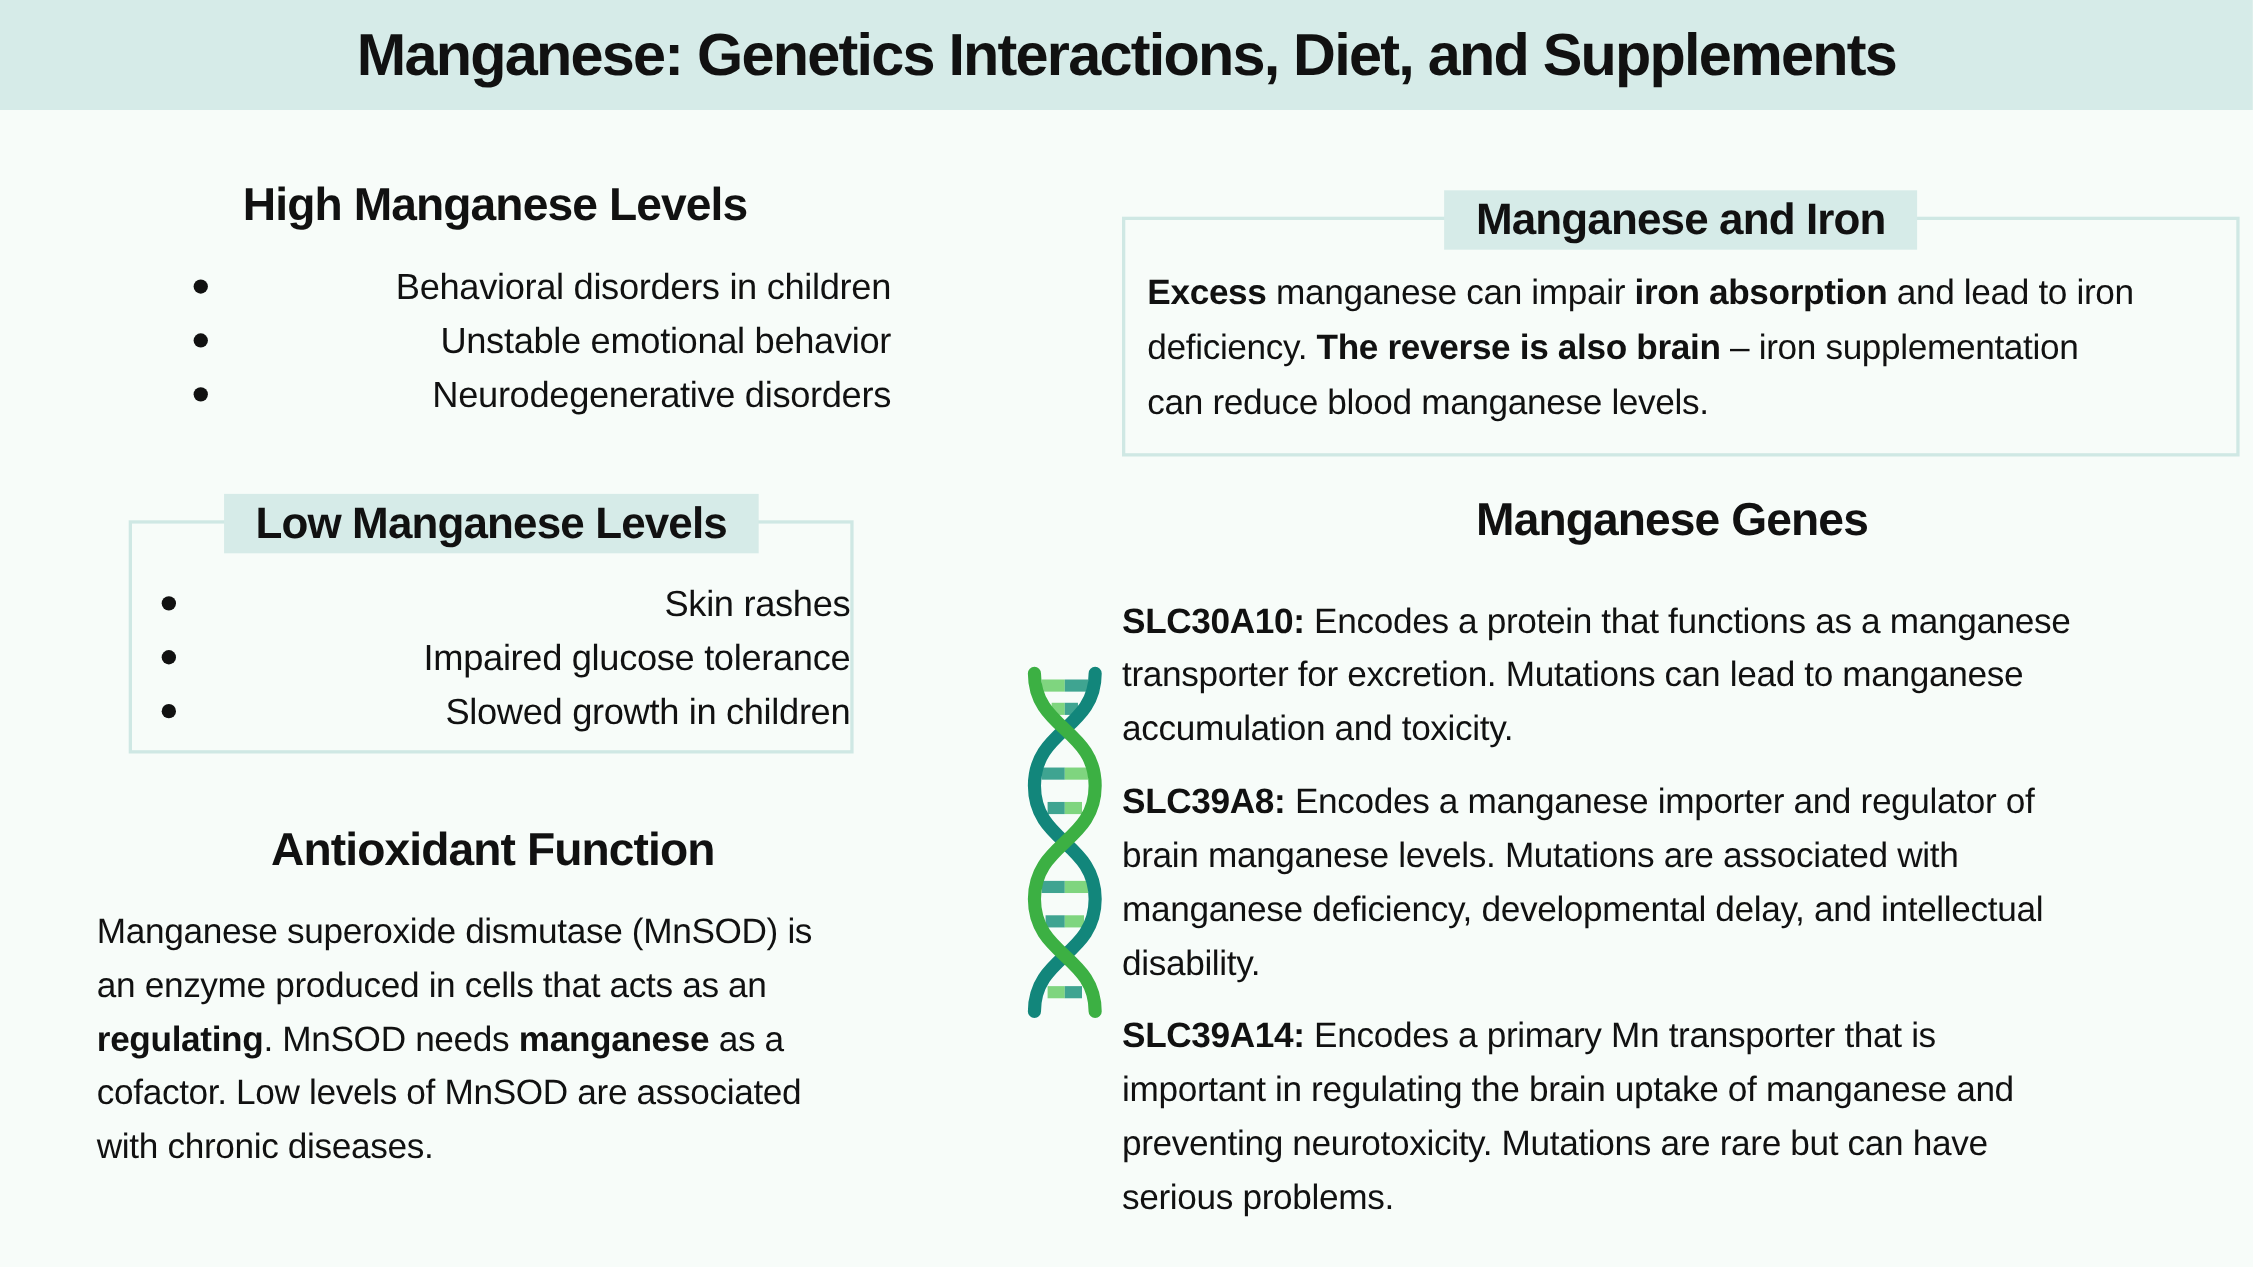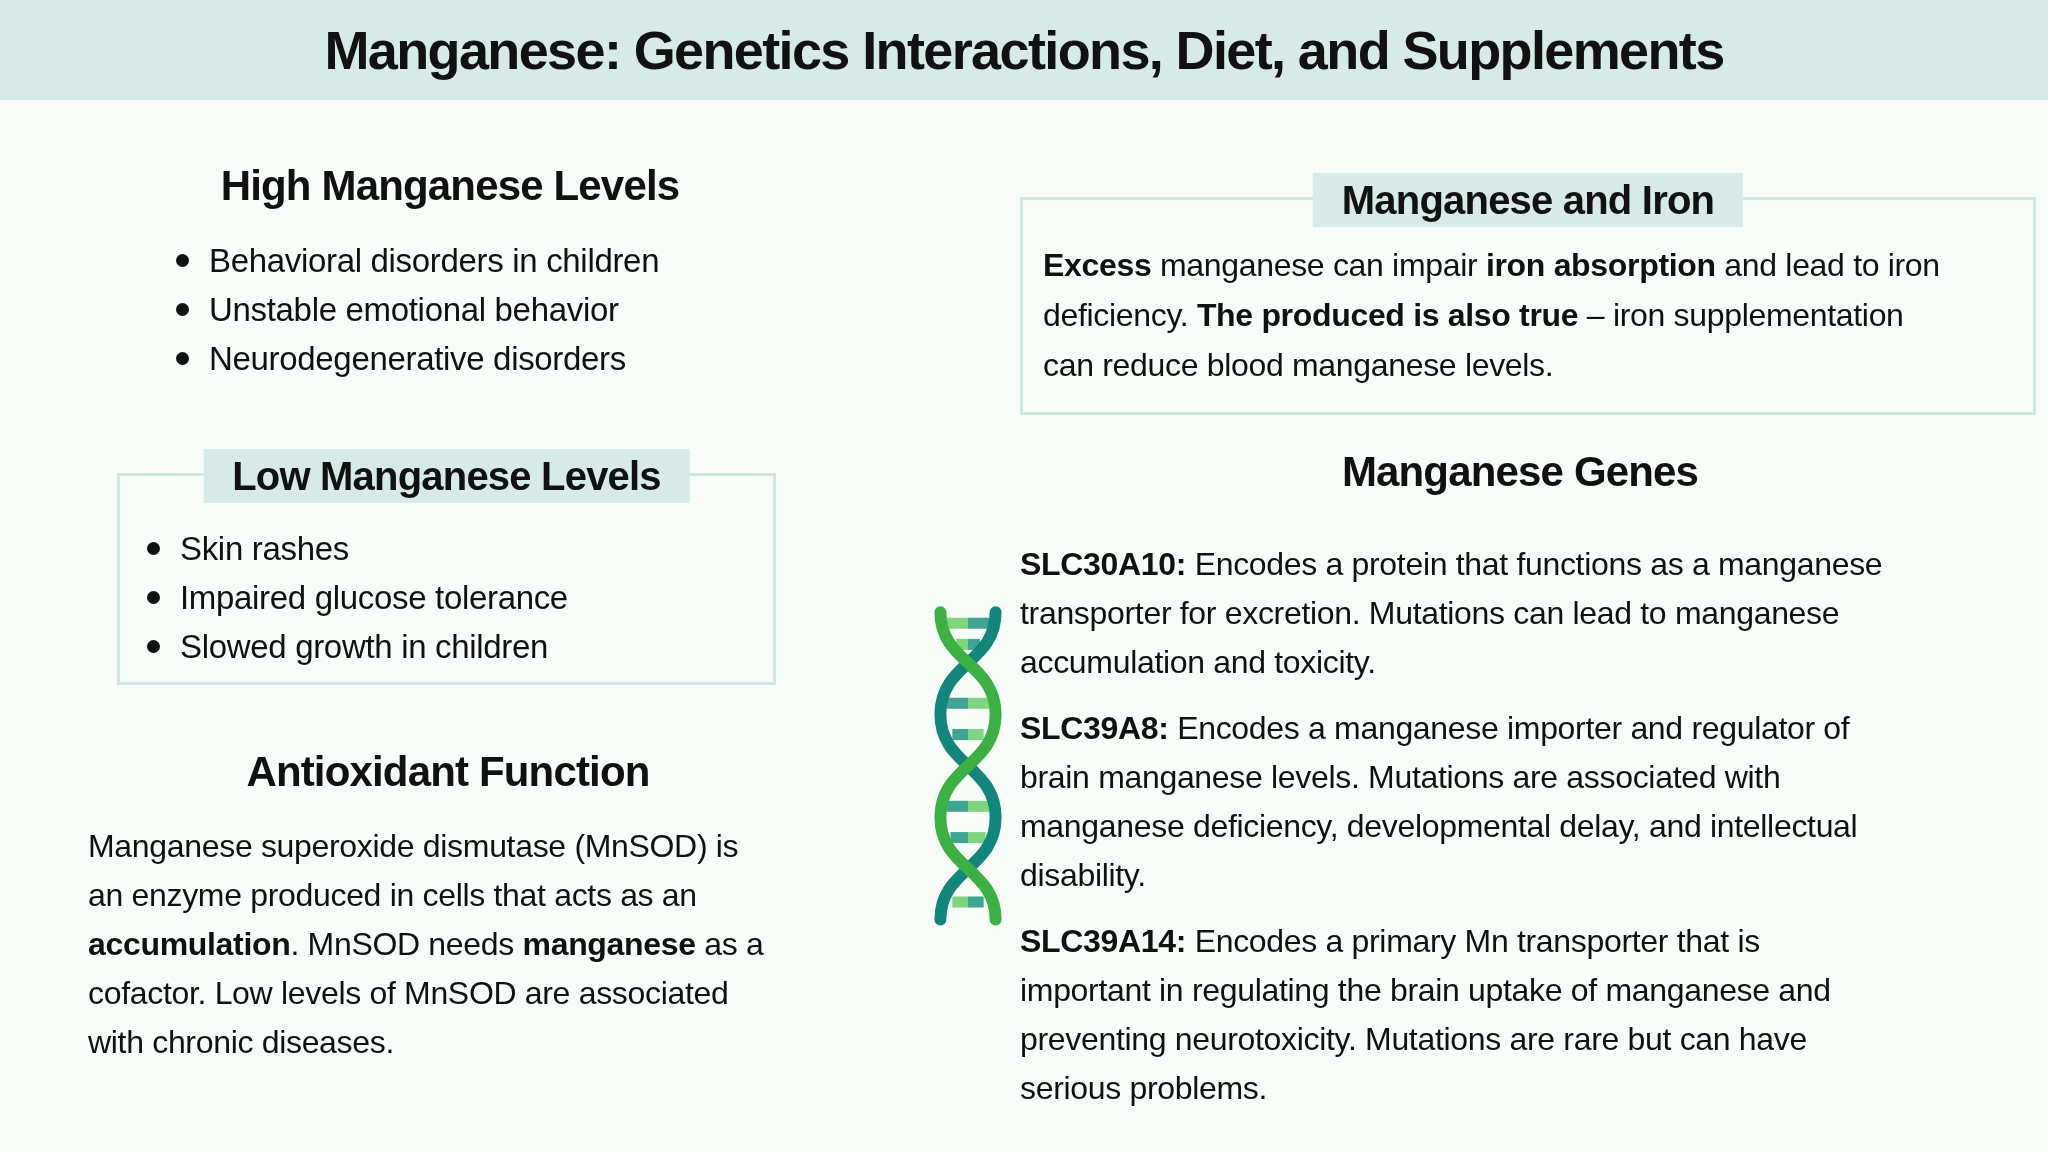--- a/index.html
+++ b/index.html
@@ -13,21 +13,21 @@
   .header-band{
     position:absolute;left:0;top:0;width:2048px;height:100px;
     background:#d6ebe8;display:flex;align-items:center;justify-content:center;text-align:right;
   }
   .page-title{font-size:54px;font-weight:bold;margin:0;letter-spacing:-0.03em;}
 
   h2.section-title{font-size:42px;font-weight:bold;margin:0;text-align:center;letter-spacing:-0.02em;}
 
   
   ul.bullets{list-style:none;margin:0;padding:0 0 0 119px;font-size:33px;line-height:49px;}
-  ul.bullets li{position:relative;}
+  ul.bullets li{position:relative;text-align:right;}
   ul.bullets li::before{
     content:"";position:absolute;left:-33px;top:18px;
     width:13px;height:13px;border-radius:50%;background:#111111;
   }
 
   
   .callout{
     position:absolute;border:3px solid #cfe8e4;box-sizing:border-box;background:transparent;
   }
   .callout .band{
@@ -75,26 +75,26 @@
   <div class="band">Low Manganese Levels</div>
   <ul class="bullets">
     <li>Skin rashes</li>
     <li>Impaired glucose tolerance</li>
     <li>Slowed growth in children</li>
   </ul>
 </div>
 
 <div id="sec-antiox">
   <h2 class="section-title">Antioxidant Function</h2>
-  <p><span>Manganese superoxide dismutase (MnSOD) is</span><br><span>an enzyme produced in cells that acts as an</span><br><b>accumulation</b><span>. MnSOD needs </span><b>manganese</b><span> as a</span><br><span>cofactor. Low levels of MnSOD are associated</span><br><span>with chronic diseases.</span></p>
+  <p><span>Manganese superoxide dismutase (MnSOD) is</span><br><span>an enzyme produced in cells that acts as an</span><br><b>regulating</b><span>. MnSOD needs </span><b>manganese</b><span> as a</span><br><span>cofactor. Low levels of MnSOD are associated</span><br><span>with chronic diseases.</span></p>
 </div>
 
 <div id="iron-box" class="callout">
   <div class="band">Manganese and Iron</div>
-  <p><b>Excess</b><span> manganese can impair </span><b>iron absorption</b><span> and lead to iron</span><br><span>deficiency. </span><b>The produced is also true</b><span> – iron supplementation</span><br><span>can reduce blood manganese levels.</span></p>
+  <p><b>Excess</b><span> manganese can impair </span><b>iron absorption</b><span> and lead to iron</span><br><span>deficiency. </span><b>The reverse is also brain</b><span> – iron supplementation</span><br><span>can reduce blood manganese levels.</span></p>
 </div>
 
 <div id="sec-genes">
   <h2 class="section-title">Manganese Genes</h2>
   <div class="gene-paras">
     <p><b>SLC30A10:</b><span> Encodes a protein that functions as a manganese</span><br><span>transporter for excretion. Mutations can lead to manganese</span><br><span>accumulation and toxicity.</span></p>
     <p><b>SLC39A8:</b><span> Encodes a manganese importer and regulator of</span><br><span>brain manganese levels. Mutations are associated with</span><br><span>manganese deficiency, developmental delay, and intellectual</span><br><span>disability.</span></p>
     <p><b>SLC39A14:</b><span> Encodes a primary Mn transporter that is</span><br><span>important in regulating the brain uptake of manganese and</span><br><span>preventing neurotoxicity. Mutations are rare but can have</span><br><span>serious problems.</span></p>
   </div>
 </div>

